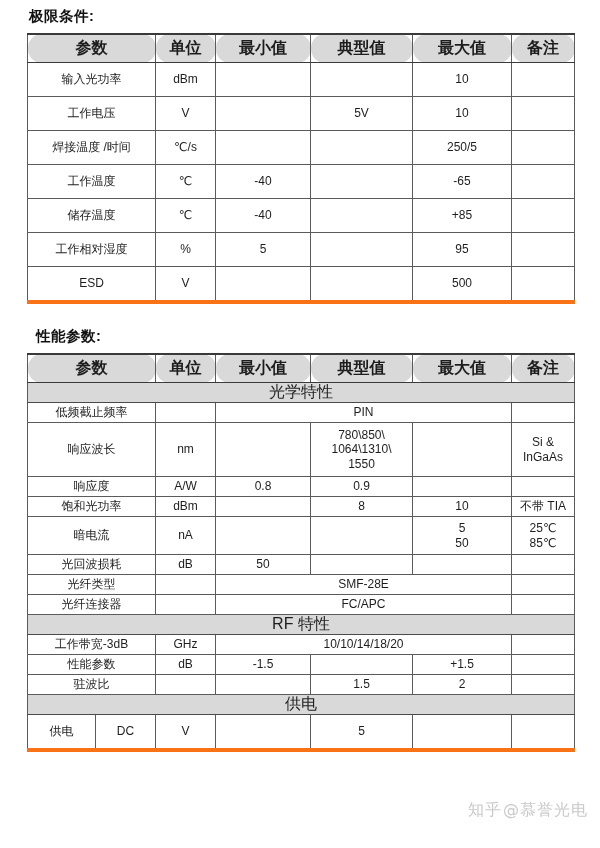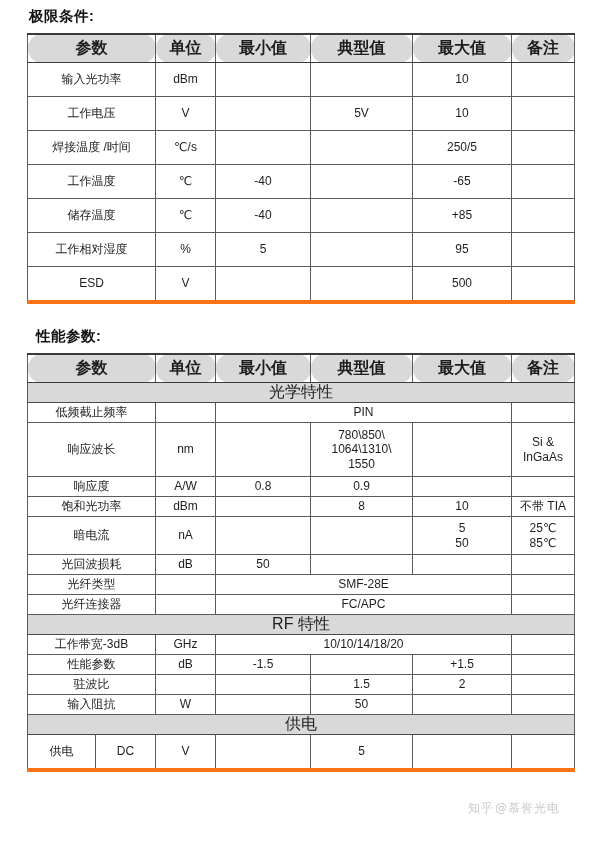--- a/index.html
+++ b/index.html
@@ -86,21 +86,21 @@
   }
   .r-mid td  { height: 33px; }
   .r-slim td { height: 19px; }
   .r-two td  { height: 37px; }
   .r-three td{ height: 53px; }
   .multiline { white-space: normal; line-height: 1.22; }
   .watermark {
     position: absolute;
     left: 468px;
     top: 800px;
-    font-size: 12px;
+    font-size: 16px;
     color: #c9c9c9;
     letter-spacing: 1px;
     white-space: nowrap;
     font-family: "DejaVu Sans", sans-serif;
     pointer-events: none;
   }
   .wm-at { margin: 0 1px; }
 </style>
 </head>
 <body>
@@ -305,28 +305,20 @@
 
       <tr class="r-slim">
         <td colspan="2">驻波比</td>
         <td></td>
         <td></td>
         <td>1.5</td>
         <td>2</td>
         <td></td>
       </tr>
 
-      <tr class="r-slim">
-        <td colspan="2">输入阻抗</td>
-        <td>W</td>
-        <td></td>
-        <td>50</td>
-        <td></td>
-        <td></td>
-      </tr>
 
 
       <tr class="band">
         <td colspan="7">供电</td>
       </tr>
 
       <tr class="r-mid lastrow">
         <td>供电</td>
         <td>DC</td>
         <td>V</td>

